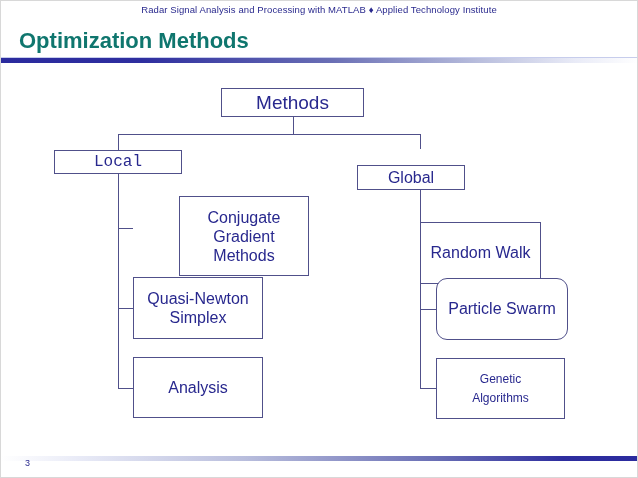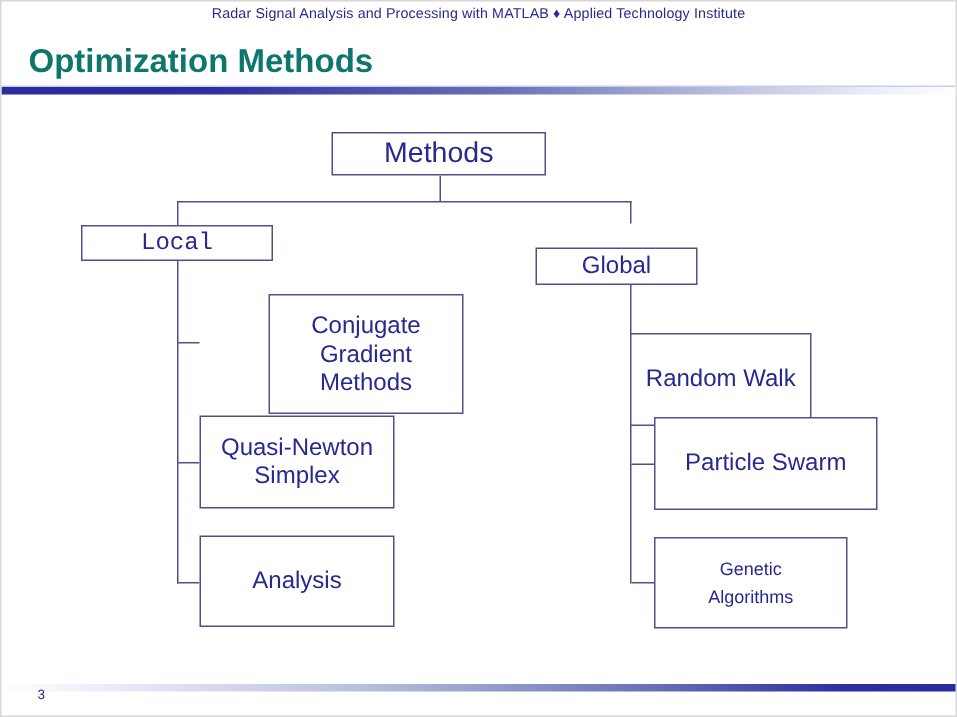--- a/index.html
+++ b/index.html
@@ -67,21 +67,21 @@
     text-align: center;
     white-space: pre-line;
   }
   .node-root   { left: 220px; top: 87px;  width: 143px; height: 29px; font-size: 19px; }
   .node-local  { left: 53px;  top: 149px; width: 128px; height: 24px; font-size: 16px; font-family: Liberation Mono, monospace; }
   .node-global { left: 356px; top: 164px; width: 108px; height: 25px; font-size: 16px; }
   .node-cgm    { left: 132px; top: 195px; width: 130px; height: 80px; font-size: 16px; line-height: 19px; margin-left: 46px; }
   .node-qnm    { left: 132px; top: 276px; width: 130px; height: 62px; font-size: 16px; line-height: 19px; }
   .node-simplex{ left: 132px; top: 356px; width: 130px; height: 61px; font-size: 16px; }
   .node-rw     { left: 419px; top: 197px; width: 121px; height: 62px; font-size: 16px; margin-top: 24px; }
-  .node-ps     { left: 435px; top: 277px; width: 149px; height: 62px; font-size: 16px; }
+  .node-ps     { left: 435px; top: 277px; width: 132px; height: 62px; font-size: 16px; border-radius: 11px; }
   .node-ga     { left: 435px; top: 357px; width: 129px; height: 61px; font-size: 12px; line-height: 19px; }
 
   
   .line { position: absolute; background: #50508a; }
   .c-root-v   { left: 292px; top: 116px; width: 1px;   height: 17px; }
   .c-rail     { left: 117px; top: 133px; width: 303px; height: 1px;  }
   .c-local-v  { left: 117px; top: 133px; width: 1px;   height: 16px; }
   .c-global-v { left: 419px; top: 133px; width: 1px;   height: 15px; }
   .c-ltrunk   { left: 117px; top: 173px; width: 1px;   height: 215px; }
   .c-rtrunk   { left: 419px; top: 173px; width: 1px;   height: 215px; }

